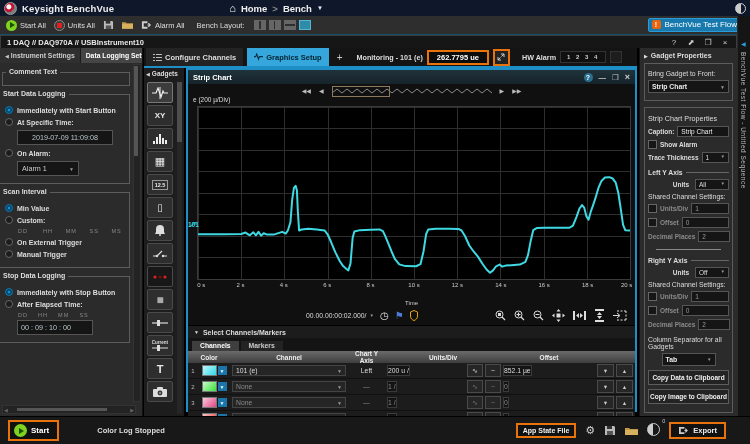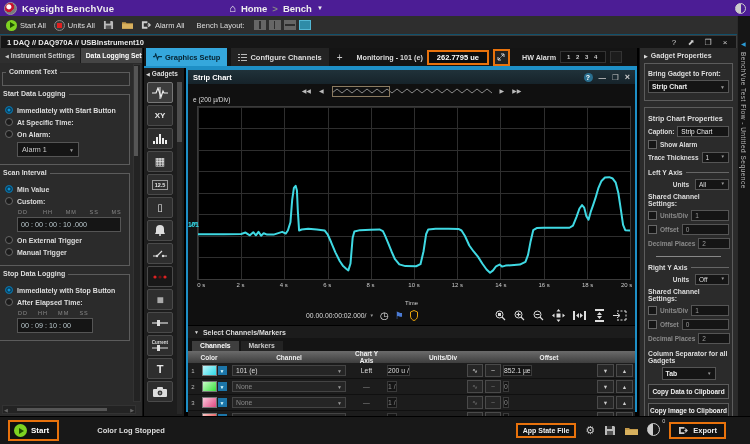--- a/index.html
+++ b/index.html
@@ -1,21 +1,21 @@
 <!DOCTYPE html>
 <html><head>
 <meta charset="utf-8">
 <style>
   html,body{margin:0;padding:0;background:#000;}
   body{width:750px;height:444px;position:relative;overflow:hidden;
        font-family:"Liberation Sans","DejaVu Sans",sans-serif;color:#ddd;
        -webkit-font-smoothing:antialiased;}
   .abs{position:absolute;}
   
-  #titlebar{left:0;top:0;width:750px;height:16px;background:#4c1d95;display:flex;align-items:center;gap:5px;padding:0 4px;box-sizing:border-box;}
+  #titlebar{left:0;top:0;width:750px;height:16px;background:#0f172a;display:flex;align-items:center;gap:5px;padding:0 4px;box-sizing:border-box;}
   .logo{width:11px;height:11px;border-radius:50%;background:radial-gradient(circle at 35% 35%,#fff 0 2px,#c8102e 3px 5px,#7a7a7a 5px);border:1px solid #999;}
   .brand{font-size:9.5px;font-weight:bold;color:#eee;letter-spacing:.2px;}
   .navmid{display:flex;align-items:center;gap:5px;margin-left:110px;font-size:9.5px;font-weight:bold;color:#eee;}
   .tb-right{margin-left:auto;display:flex;align-items:center;gap:6px;}
   .pieicon{width:9px;height:9px;border-radius:50%;border:1px solid #ccc;background:linear-gradient(90deg,#ccc 50%,transparent 50%);position:relative;}
   
   #toolbar{left:0;top:16px;width:750px;height:19px;background:#2e2e2e;border-bottom:1px solid #11506b;display:flex;align-items:center;gap:8px;padding:0 6px;box-sizing:border-box;}
   .tbbtn{display:flex;align-items:center;gap:3px;font-size:7.5px;color:#ddd;cursor:default;}
   .cir{width:11px;height:11px;border-radius:50%;display:flex;align-items:center;justify-content:center;}
   .cir.play{background:radial-gradient(circle,#7ed321 0 70%,#4d8f10 100%);}
@@ -117,21 +117,21 @@
   .c-icons{width:34px;display:flex;gap:2px;flex:none;}
   .ibtn{width:14px;height:11px;background:#262626;border:1px solid #4a4a4a;display:flex;align-items:center;justify-content:center;font-size:7px;color:#ddd;}
   .c-off{width:96px;flex:none;}
   .c-off .cell{background:#141414;border:1px solid #3a3a3a;margin:0 2px;text-align:center;padding:1px 0;}
   .c-arrows{width:36px;display:flex;gap:2px;flex:none;}
   .abtn{width:15px;height:11px;background:#262626;border:1px solid #4a4a4a;display:flex;align-items:center;justify-content:center;font-size:5.5px;color:#ccc;}
   
   #rightpanel{left:639px;top:48px;width:98px;height:368px;background:#2b2b2b;box-sizing:border-box;border-left:1px solid #111;padding:2px 4px;overflow:hidden;}
   .rp-head{font-size:7px;font-weight:bold;color:#ddd;display:flex;gap:3px;align-items:center;margin:2px 0 4px;}
   .rp-box{border:1px solid #5c5c5c;padding:4px 3px;margin-bottom:6px;}
-  .rp-label{font-size:6.8px;font-weight:bold;color:#ddd;margin:2px 0;}
+  .rp-label{font-size:6.8px;font-weight:normal;color:#ddd;margin:2px 0;}
   .rp-select{background:#151515;border:1px solid #555;color:#eee;font-size:6.8px;font-weight:bold;padding:2px 3px;display:flex;justify-content:space-between;align-items:center;margin:3px 0;}
   .rp-sect{font-size:6.8px;font-weight:bold;color:#ddd;margin:6px 0 2px;display:flex;align-items:center;gap:3px;}
   .rp-sect:after{content:"";flex:1;height:1px;background:#666;}
   .rp-row{display:flex;align-items:center;gap:3px;margin:3px 0;font-size:6.5px;}
   .rp-row .lbl{color:#ddd;font-weight:bold;white-space:nowrap;}
   .rp-row .lbl.dim{color:#8a8a8a;}
   .chk{width:7px;height:7px;background:#161616;border:1px solid #666;flex:none;}
   .rp-val{background:#151515;border:1px solid #555;color:#999;font-size:6.5px;padding:1px 3px;flex:1;text-align:left;}
   .rp-valsm{background:#151515;border:1px solid #555;color:#ddd;font-size:6.5px;padding:1px 3px;width:26px;display:flex;justify-content:space-between;}
   .rp-btn{background:#232323;border:1px solid #5c5c5c;color:#eee;font-size:6.5px;font-weight:bold;text-align:center;padding:3px 0;margin:4px 0;}
@@ -204,20 +204,24 @@
   </span>
   <span class="tbbtn" style="margin-left:4px;">
     <span>Bench Layout:</span>
   </span>
   <span class="layouts">
     <span class="lay" style="background:repeating-linear-gradient(to right,#666 0 4px,#2e2e2e 4px 6px),repeating-linear-gradient(to bottom,#666 0 3px,#2e2e2e 3px 5px);"></span>
     <span class="lay" style="background:linear-gradient(to right,#666 0 45%,#2e2e2e 45% 55%,#666 55%);"></span>
     <span class="lay" style="background:linear-gradient(to bottom,#666 0 40%,#2e2e2e 40% 60%,#666 60%);"></span>
     <span class="lay sel"></span>
   </span>
+  <span class="testflow">
+    <span class="tficon">!</span>
+    <span>BenchVue Test Flow</span>
+  </span>
 </div>
 
 <div id="tabstrip" class="abs">
   <span class="tabtitle">1 DAQ // DAQ970A // USBInstrument10</span>
   <span class="winicons">
     <span class="wic">?</span>
     <span class="wic">⬈</span>
     <span class="wic">❐</span>
     <span class="wic">×</span>
   </span>
@@ -242,20 +246,21 @@
     <div class="group">
       <span class="legend">Start Data Logging</span>
       <div class="radio-row">
         <span class="radio on"></span>
           <span class="rlabel">Immediately with Start Button</span>
       </div>
       <div class="radio-row">
         <span class="radio"></span>
           <span class="rlabel">At Specific Time:</span>
       </div>
+      <div class="field" style="text-align:center;">2019-07-09 11:09:08</div>
       <div class="radio-row">
         <span class="radio"></span>
           <span class="rlabel">On Alarm:</span>
       </div>
       <div class="selectbox">
         <span>Alarm 1</span>
         <span style="font-size:5px;color:#999;">▼</span>
       </div>
     </div>
 
@@ -263,21 +268,20 @@
       <span class="legend">Scan Interval</span>
       <div class="radio-row">
         <span class="radio on"></span>
           <span class="rlabel">Min Value</span>
       </div>
       <div class="radio-row">
         <span class="radio"></span>
           <span class="rlabel">Custom:</span>
       </div>
       <div class="tinyunits">DD      HH     MM     SS     MS</div>
-      <div class="field" style="width:104px;">00 : 00 : 00 : 10 .000</div>
       <div class="radio-row">
         <span class="radio"></span>
           <span class="rlabel">On External Trigger</span>
       </div>
       <div class="radio-row">
         <span class="radio"></span>
           <span class="rlabel">Manual Trigger</span>
       </div>
     </div>
 
@@ -302,33 +306,33 @@
       <span class="thumb"></span>
     </div>
   <div class="lp-hscroll">
     <span class="ar">◀</span>
     <span class="thumb"></span>
     <span class="ar" style="margin-left:auto;">▶</span>
   </div>
 </div>
 
 <div id="midtabs" class="abs">
-  <span class="mtab active">
-    <svg class="listicon" viewBox="0 0 10 8">
-        <path d="M0 4h2l1-3 2 6 1-3h4" stroke="#063248" fill="none" stroke-width="1.2"></path>
-      </svg>
-    <span>Graphics Setup</span>
-  </span>
   <span class="mtab">
     <svg class="listicon" viewBox="0 0 9 9">
         <g stroke="#bbb" stroke-width="1">
           <path d="M0 1.5h2M3 1.5h6M0 4.5h2M3 4.5h6M0 7.5h2M3 7.5h6"></path>
         </g>
       </svg>
     <span>Configure Channels</span>
+  </span>
+  <span class="mtab active">
+    <svg class="listicon" viewBox="0 0 10 8">
+        <path d="M0 4h2l1-3 2 6 1-3h4" stroke="#063248" fill="none" stroke-width="1.2"></path>
+      </svg>
+    <span>Graphics Setup</span>
   </span>
   <span class="plus">+</span>
   <span class="monlabel">Monitoring - 101 (e)</span>
   <span class="monval">262.7795 ue</span>
   <span class="popbtn">
     <svg width="8" height="8" viewBox="0 0 8 8">
         <path d="M1 7V4M1 7h3M7 1H4M7 1v3M1 7L3.5 4.5M7 1L4.5 3.5" stroke="#ccc" stroke-width="1" fill="none"></path>
       </svg>
   </span>
   <span class="hwlabel">HW Alarm</span>

